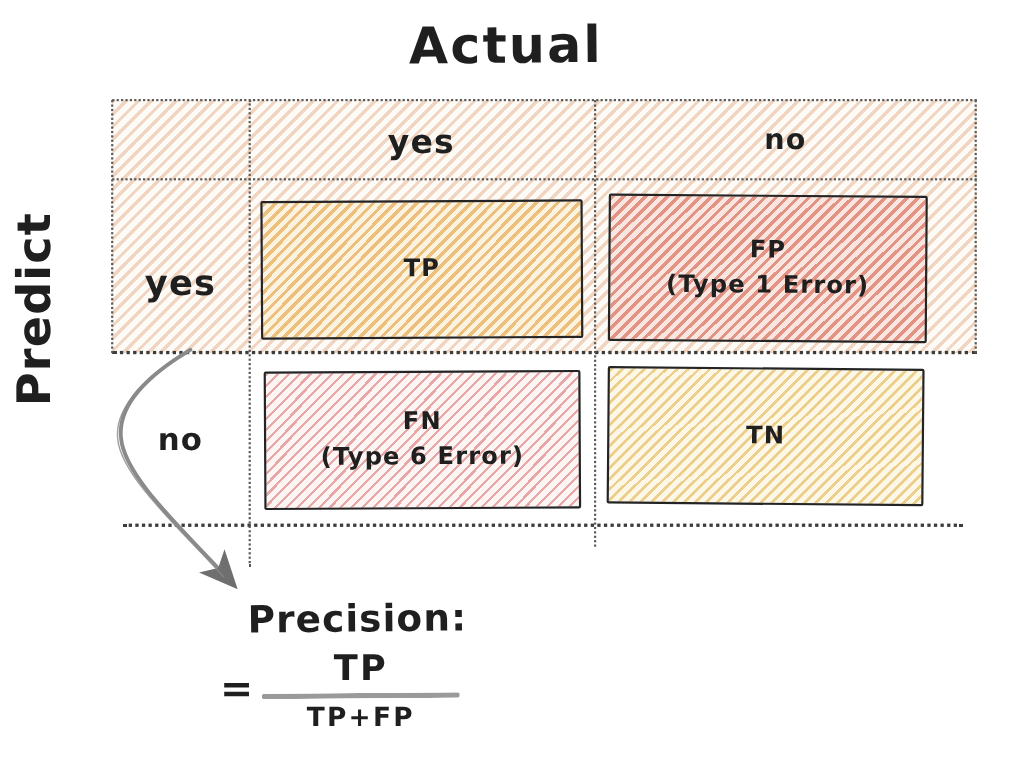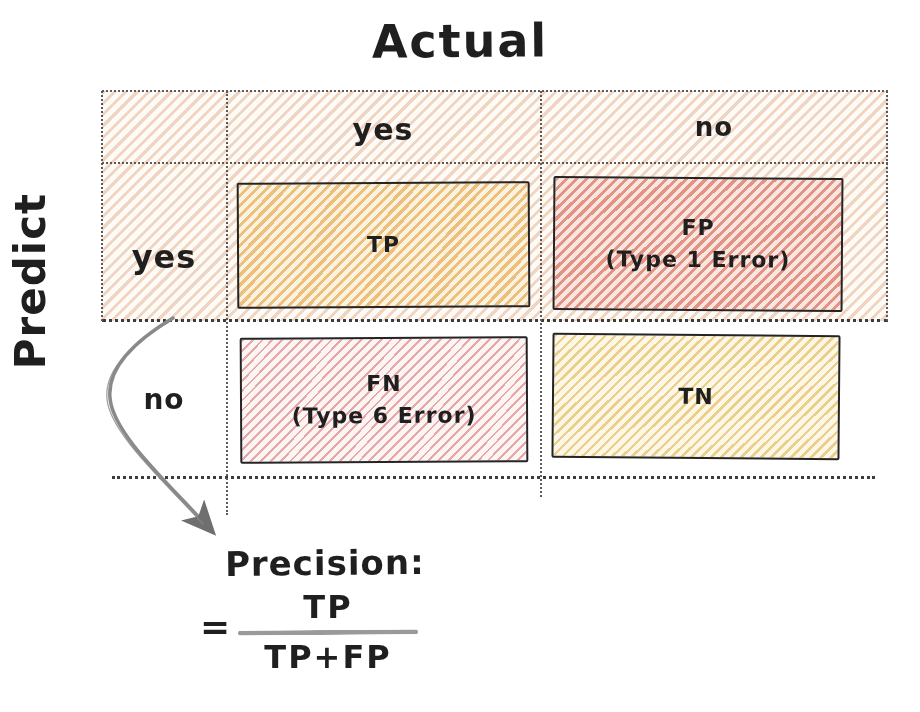--- a/index.html
+++ b/index.html
@@ -56,21 +56,21 @@
     background:repeating-linear-gradient(135deg,var(--fn_hatch_line) 0 2px,#fdf4f4 2px 7px);}
   .cell-tn{left:552px;top:334px;width:288px;height:125px;transform:rotate(0.5deg);
     background:repeating-linear-gradient(135deg,var(--tn_hatch_line) 0 2.5px,#fdf7e8 2.5px 7px);}
   .cell .sub:empty{display:none;}
   
   .precision-title{left:225px;top:543px;font-size:34px;font-weight:700;letter-spacing:1px;transform:rotate(-0.6deg);}
   .equals{left:200px;top:606px;font-size:36px;font-weight:700;}
   .fraction{left:238px;top:588px;width:180px;text-align:center;}
   .fraction .num{font-size:32px;font-weight:700;letter-spacing:2px;}
   .fraction .bar{border-top:5px solid var(--bar_gray);border-radius:3px;margin:4px 0 3px 0;transform:rotate(-0.4deg);}
-  .fraction .den{font-size:32px;font-weight:700;letter-spacing:2px;}
+  .fraction .den{font-size:24px;font-weight:700;letter-spacing:2px;}
 </style>
 </head>
 <body>
 
 <div id="stage">
 
   <div class="abs title-actual">Actual</div>
   <div class="abs title-predict">Predict</div>
 
   <div class="abs hatch-bg"></div>

